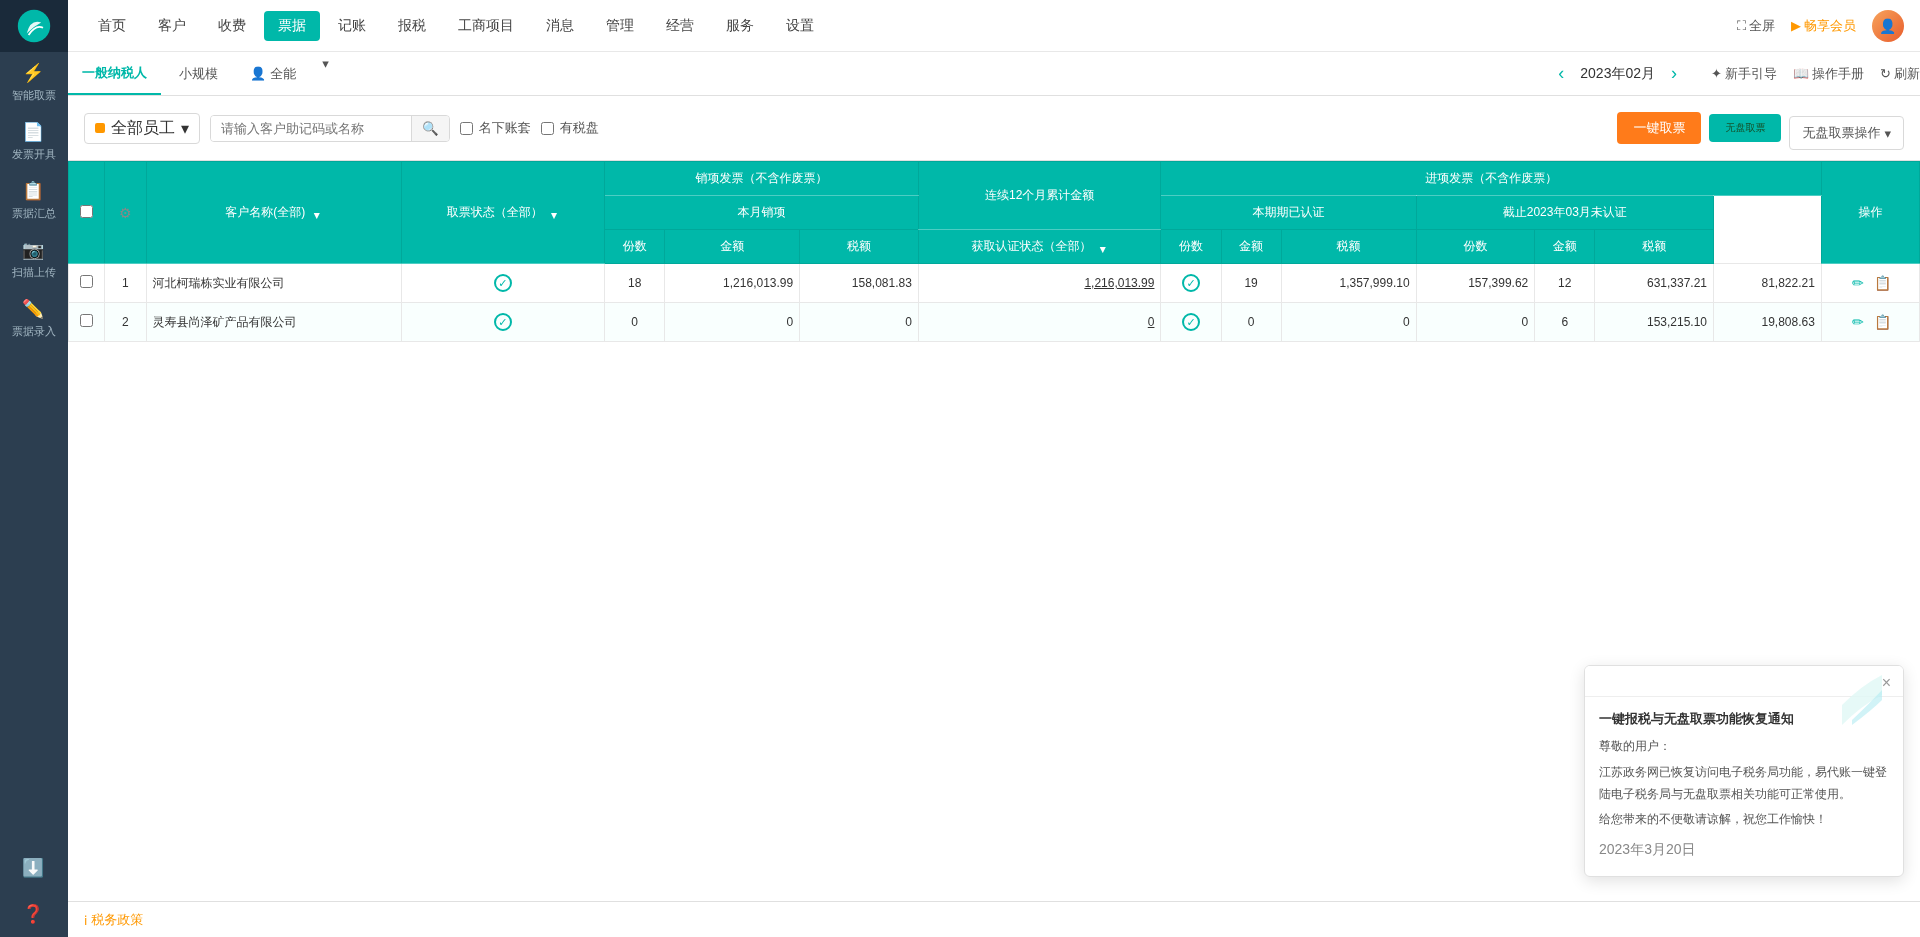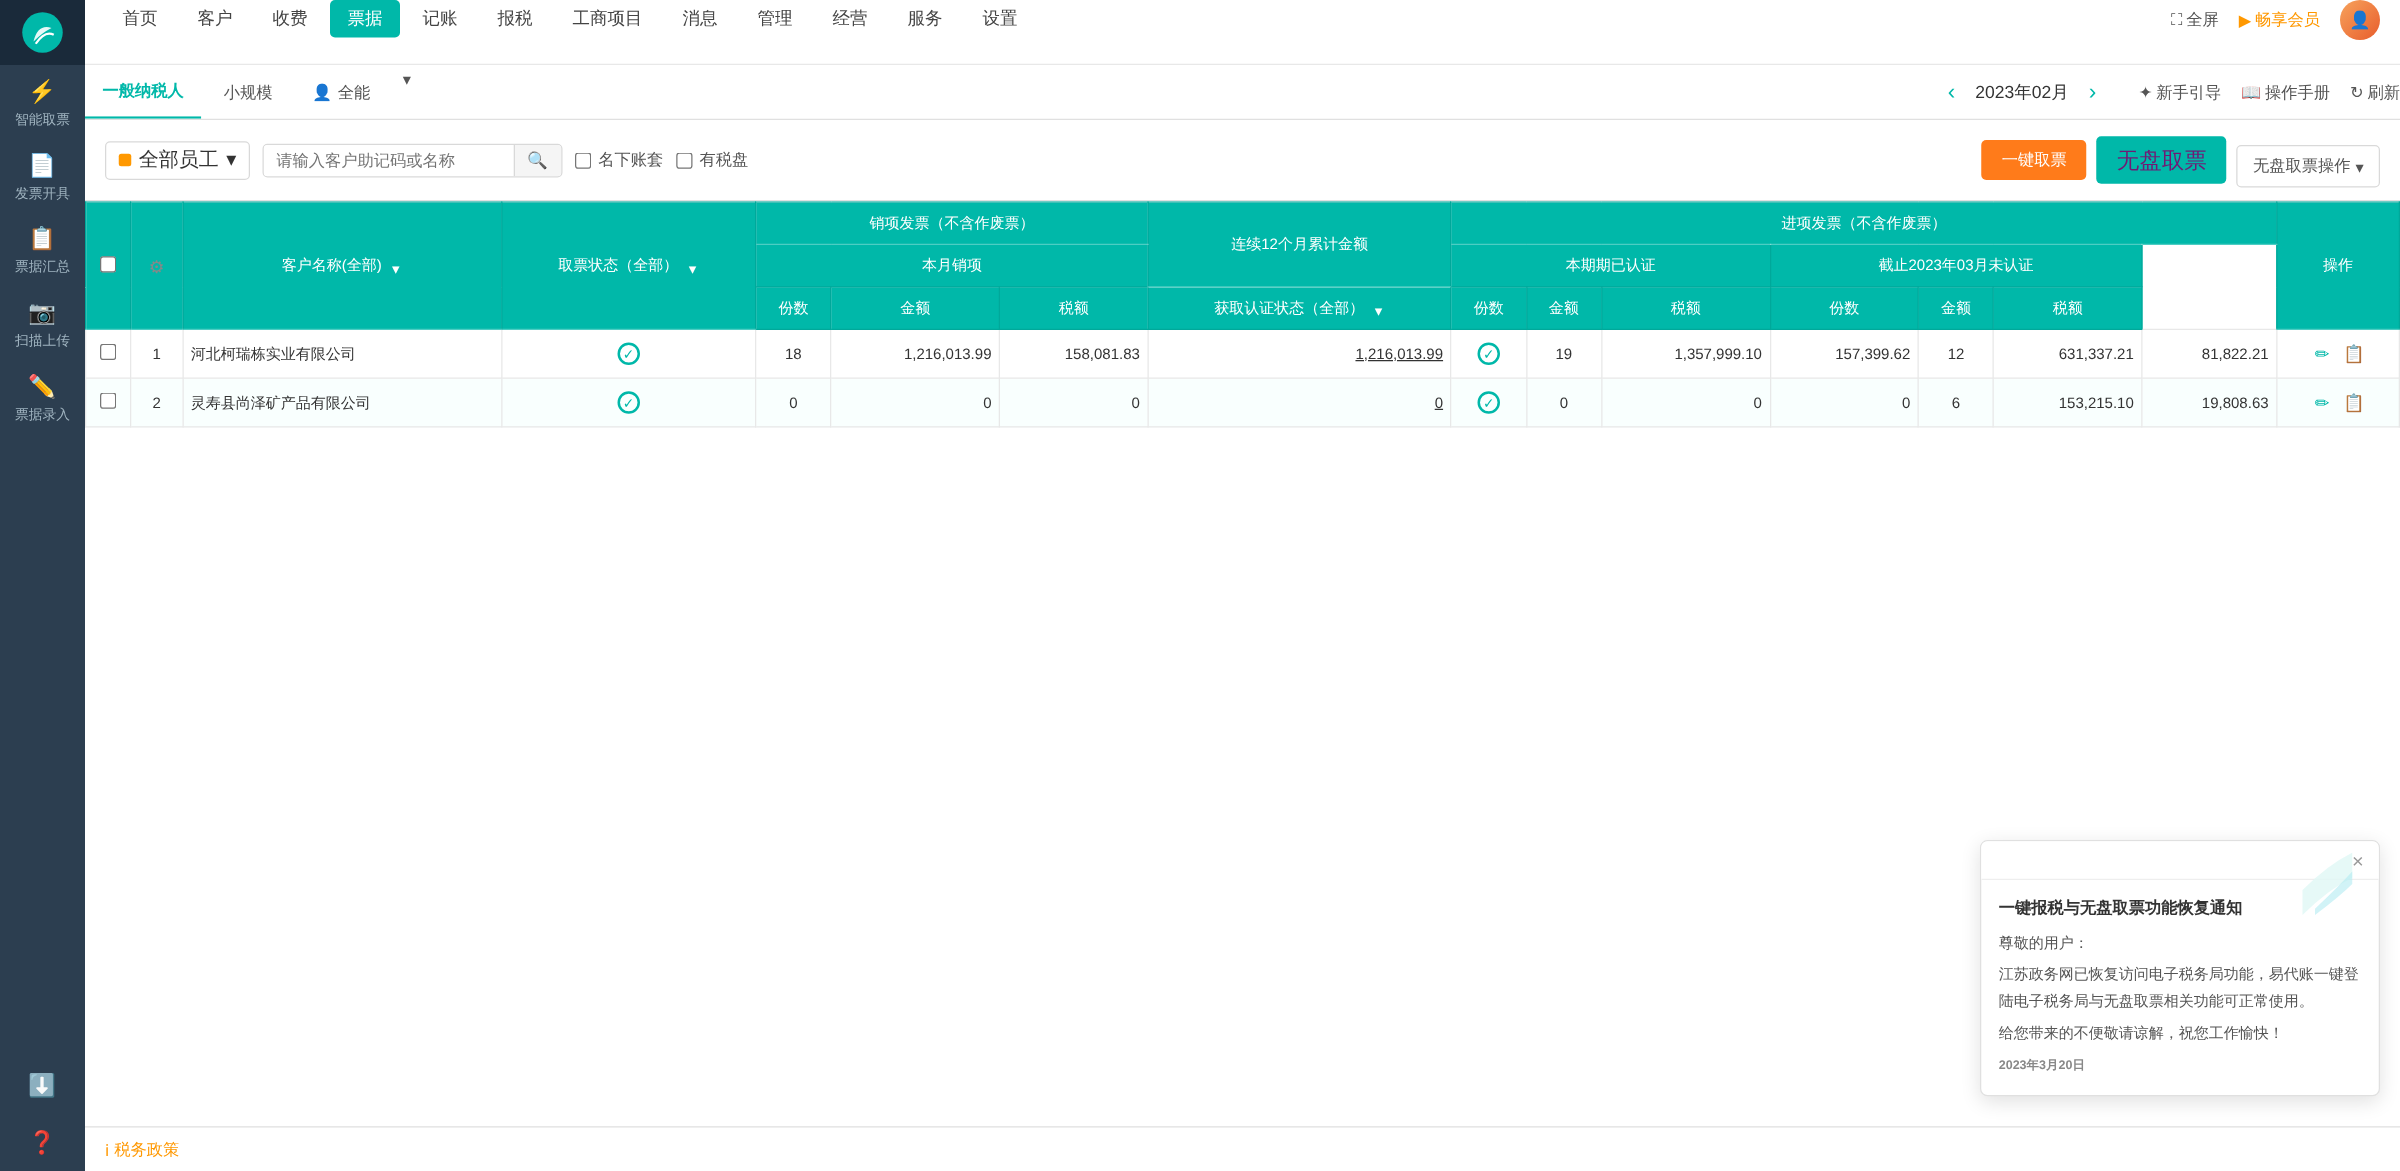--- a/index.html
+++ b/index.html
@@ -49,21 +49,21 @@
       display: flex;
       flex-direction: column;
       overflow: hidden;
     }
 
     
     .topnav {
       height: 52px;
       background: #fff;
       display: flex;
-      align-items: flex-start;
+      align-items: center;
       padding: 0 16px;
       border-bottom: 1px solid #e8e8e8;
       flex-shrink: 0;
       gap: 4px;
     }
     .topnav-item {
       padding: 6px 14px;
       font-size: 14px;
       cursor: pointer;
       color: #444;
@@ -218,26 +218,26 @@
       background: #ff7b1a;
       color: #fff;
       border: none;
       border-radius: 4px;
       padding: 7px 16px;
       cursor: pointer;
       font-size: 13px;
     }
     .btn-teal {
       background: #00b8a9;
-      color: #701a75;
+      color: #14532d;
       border: none;
       border-radius: 4px;
       padding: 7px 16px;
       cursor: pointer;
-      font-size: 18px;
+      font-size: 10px;
     }
     .btn-outline {
       background: #fff;
       color: #555;
       border: 1px solid #d9d9d9;
       border-radius: 4px;
       padding: 7px 12px;
       cursor: pointer;
       font-size: 13px;
       display: flex;
@@ -655,15 +655,15 @@
         <path d="M50 50 Q70 35 80 25 L80 15 Q68 28 50 45 Z" fill="#b2ebf2" opacity="0.6"></path>
       </svg>
     </div>
     <span class="notif-close">×</span>
   </div>
   <div class="notif-body">
     <div class="notif-title">一键报税与无盘取票功能恢复通知</div>
     <div>尊敬的用户：</div>
     <div style="margin-top:4px;">江苏政务网已恢复访问电子税务局功能，易代账一键登陆电子税务局与无盘取票相关功能可正常使用。</div>
     <div style="margin-top:4px;">给您带来的不便敬请谅解，祝您工作愉快！</div>
-    <div style="margin-top:6px;color:#888;font-size:10px;font-weight:bold;">2023年3月20日</div>
+    <div style="margin-top:6px;color:#888;font-size:14px;">2023年3月20日</div>
   </div>
 </div>
 
 </body></html>

